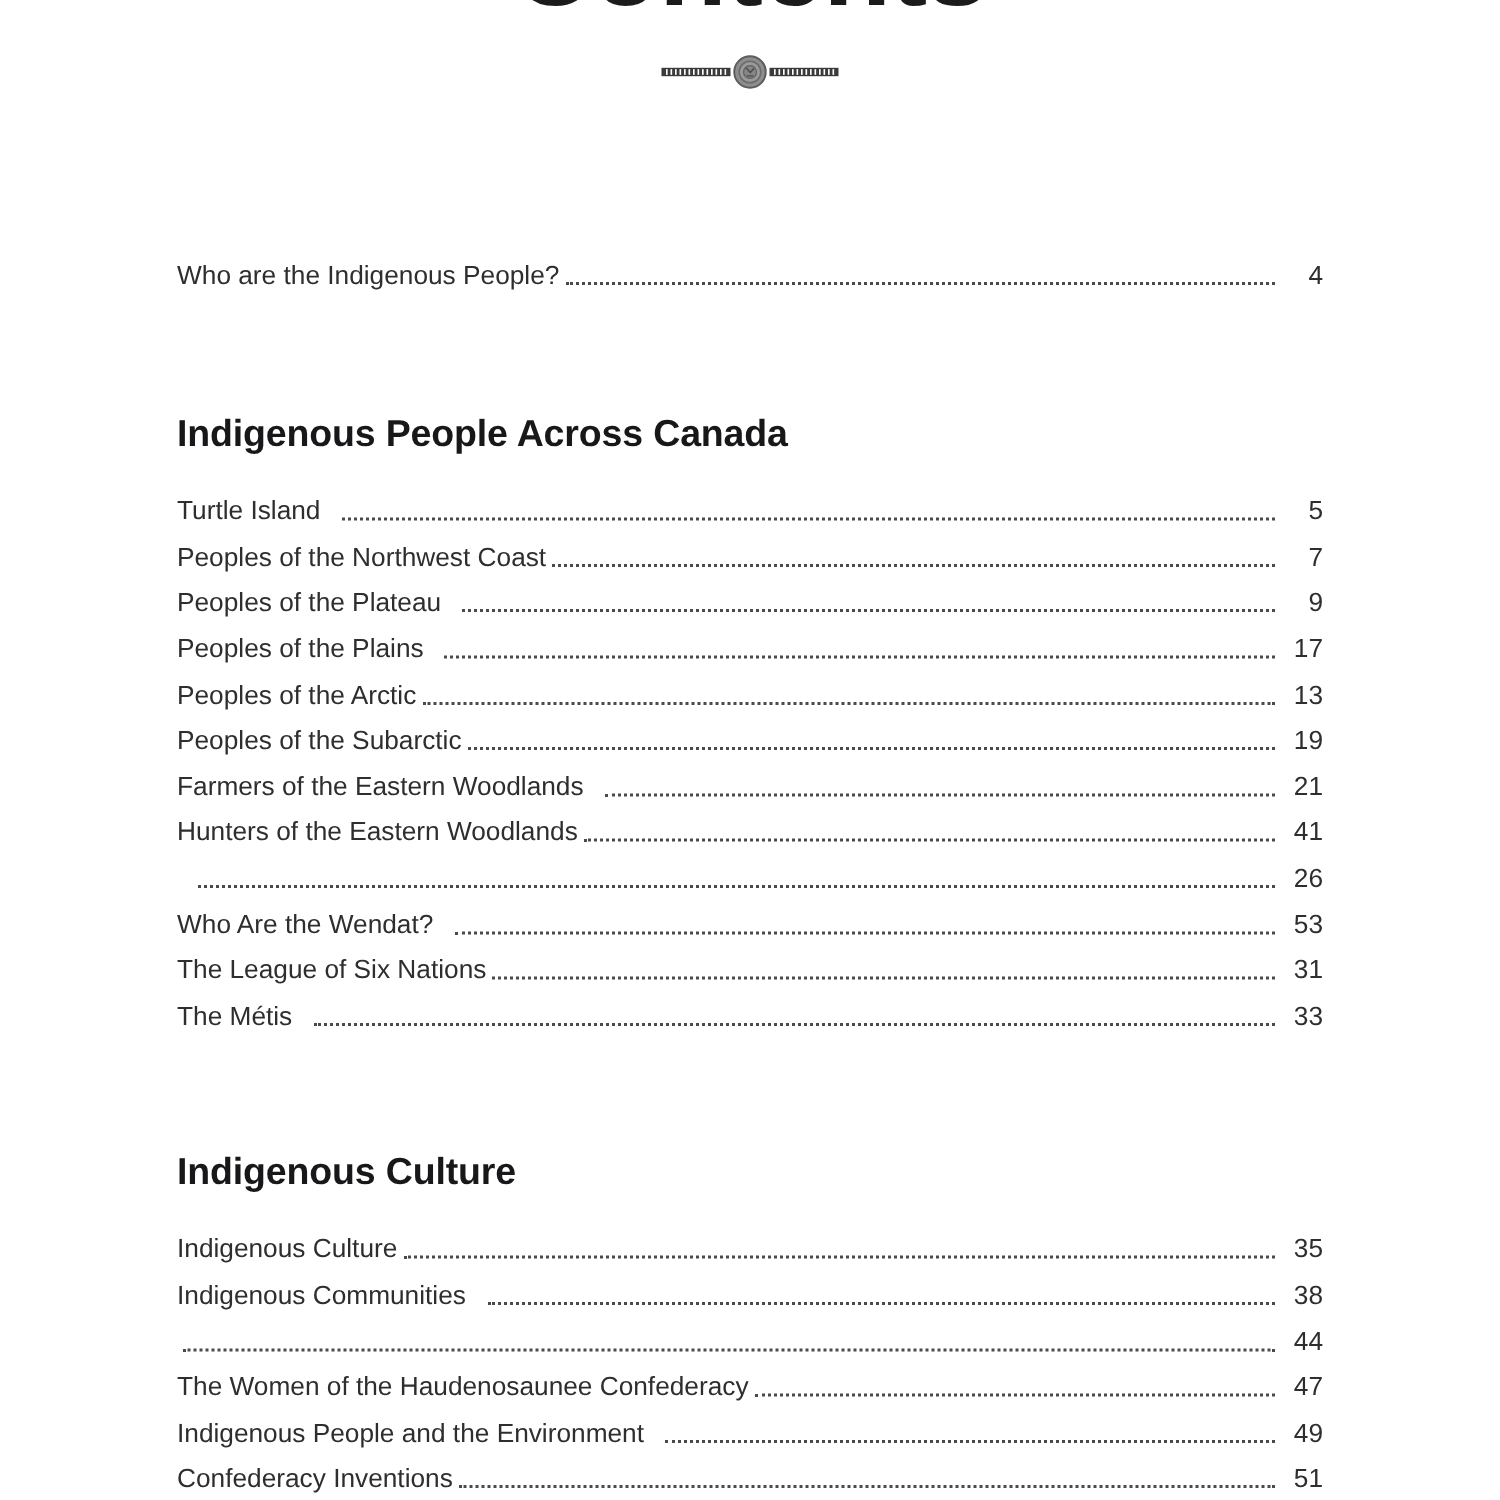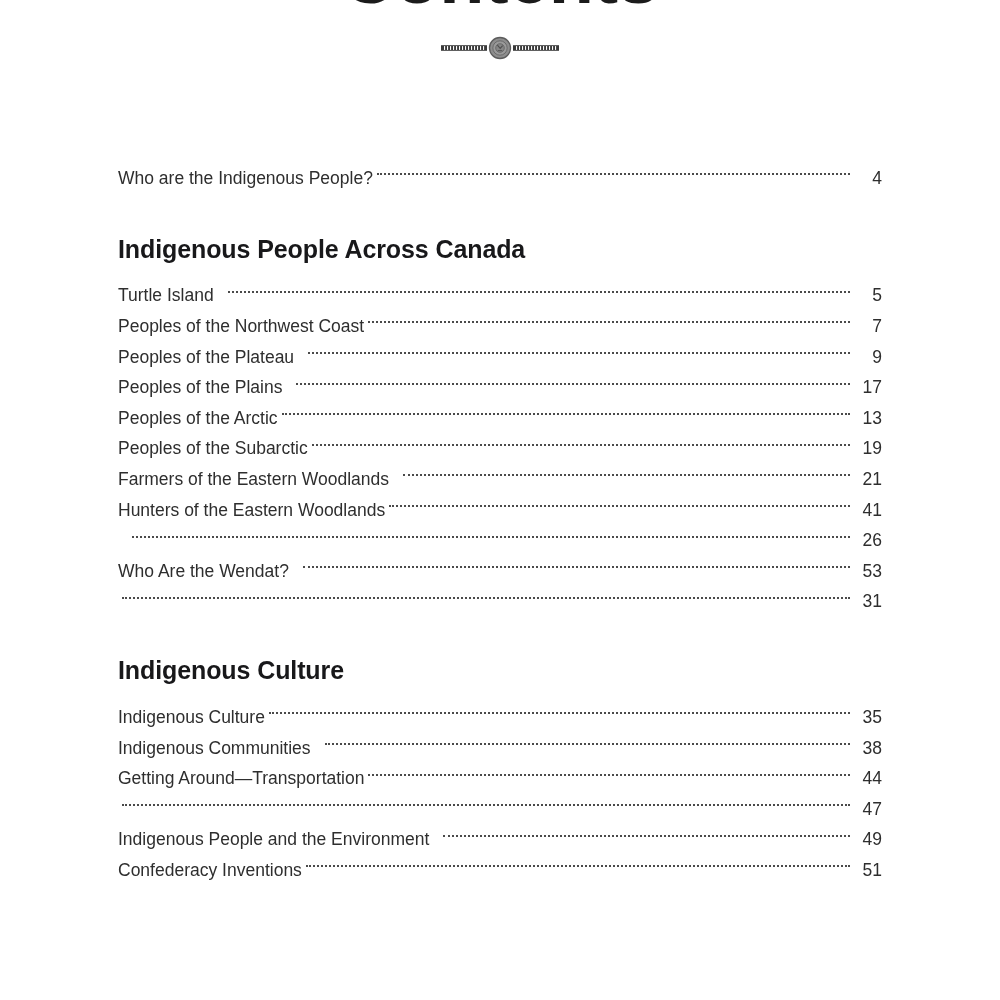--- a/index.html
+++ b/index.html
@@ -51,21 +51,21 @@
   
   .toc {
     position: absolute;
     left: 118px;
     top: 163px;
     width: 764px;
   }
 
   .entry {
     display: flex;
-    align-items: center;
+    align-items: flex-end;
     height: 30.6px;
     font-size: 17.5px;
     color: #2e2e2e;
     font-weight: 400;
   }
   .entry .label {
     white-space: nowrap;
     flex: 0 0 auto;
   }
   .entry .leader {
@@ -84,20 +84,21 @@
 
   
   .entry.gap .leader { margin-left: 14px; }
 
   .section-head {
     font-size: 25px;
     font-weight: 700;
     color: #18181a;
     letter-spacing: -0.1px;
     white-space: nowrap;
+    margin-top: 40px;
   }
 
   .sp-before-head-1 { height: 41px; }
   .sp-after-head-1  { height: 17px; }
   .sp-before-head-2 { height: 39px; }
   .sp-after-head-2  { height: 17px; }
 </style>
 </head>
 <body>
 
@@ -205,42 +206,48 @@
     <div class="entry gap">
       <span class="leader"></span>
       <span class="page">26</span>
     </div>
     <div class="entry gap">
       <span class="label">Who Are the Wendat?</span>
       <span class="leader"></span>
       <span class="page">53</span>
     </div>
     <div class="entry">
+      <span class="label">The League of Six Nations</span>
       <span class="leader"></span>
       <span class="page">31</span>
+    </div>
+    <div class="entry gap">
+      <span class="label">The Métis</span>
+      <span class="leader"></span>
+      <span class="page">33</span>
     </div>
     <div class="sp-before-head-2"></div>
     <div class="section-head">Indigenous Culture</div>
     <div class="sp-after-head-2"></div>
     <div class="entry">
       <span class="label">Indigenous Culture</span>
       <span class="leader"></span>
       <span class="page">35</span>
     </div>
     <div class="entry gap">
       <span class="label">Indigenous Communities</span>
       <span class="leader"></span>
       <span class="page">38</span>
     </div>
     <div class="entry">
-      <span class="label">Getting Around—Transportation</span>
       <span class="leader"></span>
       <span class="page">44</span>
     </div>
     <div class="entry">
+      <span class="label">The Women of the Haudenosaunee Confederacy</span>
       <span class="leader"></span>
       <span class="page">47</span>
     </div>
     <div class="entry gap">
       <span class="label">Indigenous People and the Environment</span>
       <span class="leader"></span>
       <span class="page">49</span>
     </div>
     <div class="entry">
       <span class="label">Confederacy Inventions</span>

